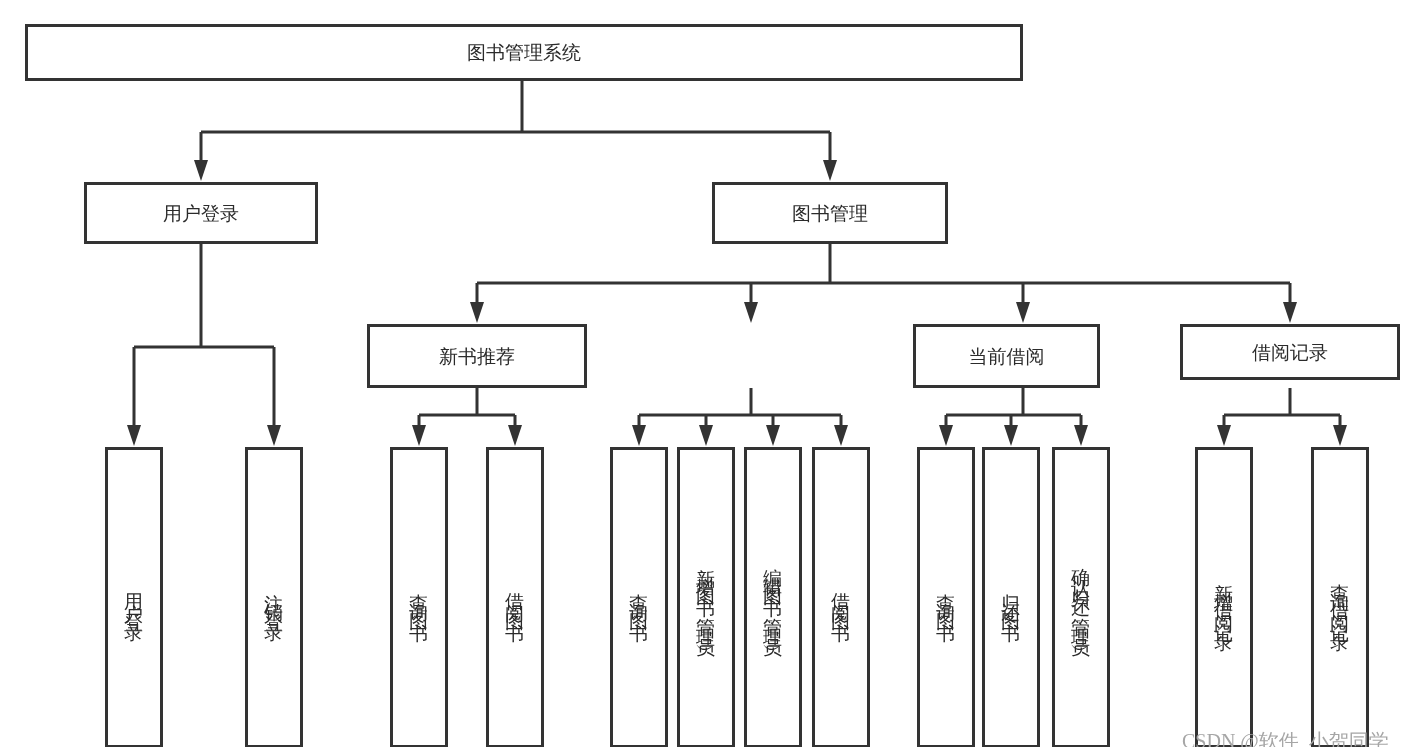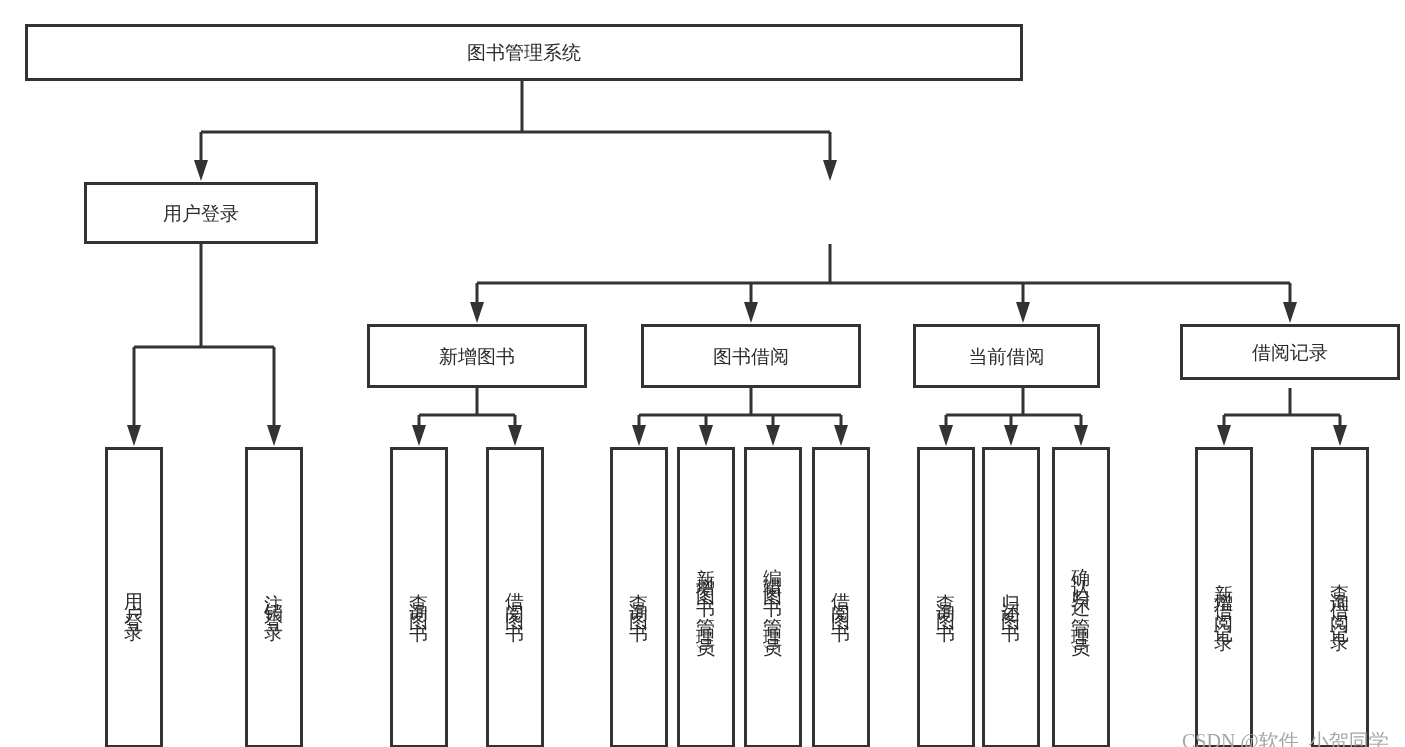--- a/index.html
+++ b/index.html
@@ -77,26 +77,26 @@
     </g>
   </svg>
 
   <div class="node" style="left:25px; top:12px; width:998px; height:57px">
     <span>图书管理系统</span>
   </div>
 
   <div class="node" style="left:84px; top:170px; width:234px; height:62px">
     <span>用户登录</span>
   </div>
+  <div class="node" style="left:712px; top:170px; width:236px; height:62px">
+    <span>图书管理</span>
+  </div>
 
   <div class="node" style="left:367px; top:312px; width:220px; height:64px">
-    <span>新增图书</span>
-  </div>
-  <div class="node" style="left:641px; top:312px; width:220px; height:64px">
-    <span>图书借阅</span>
+    <span>新书推荐</span>
   </div>
   <div class="node" style="left:913px; top:312px; width:187px; height:64px">
     <span>当前借阅</span>
   </div>
   <div class="node" style="left:1180px; top:312px; width:220px; height:56px">
     <span>借阅记录</span>
   </div>
 
   <div class="node leaf" style="left:105px; top:435px; width:58px; height:301px">
     <span>用户登录</span>

